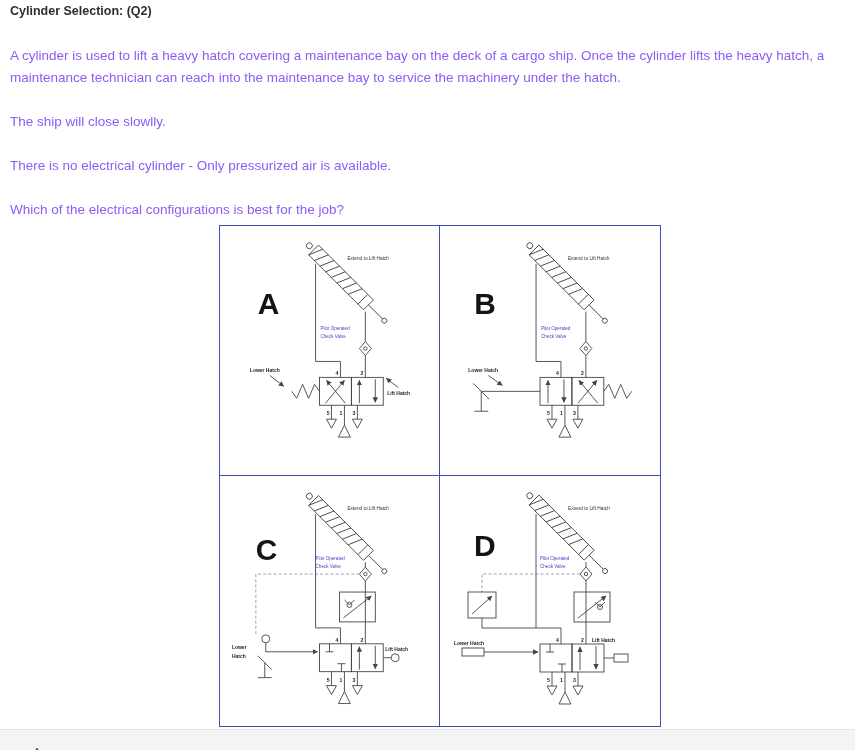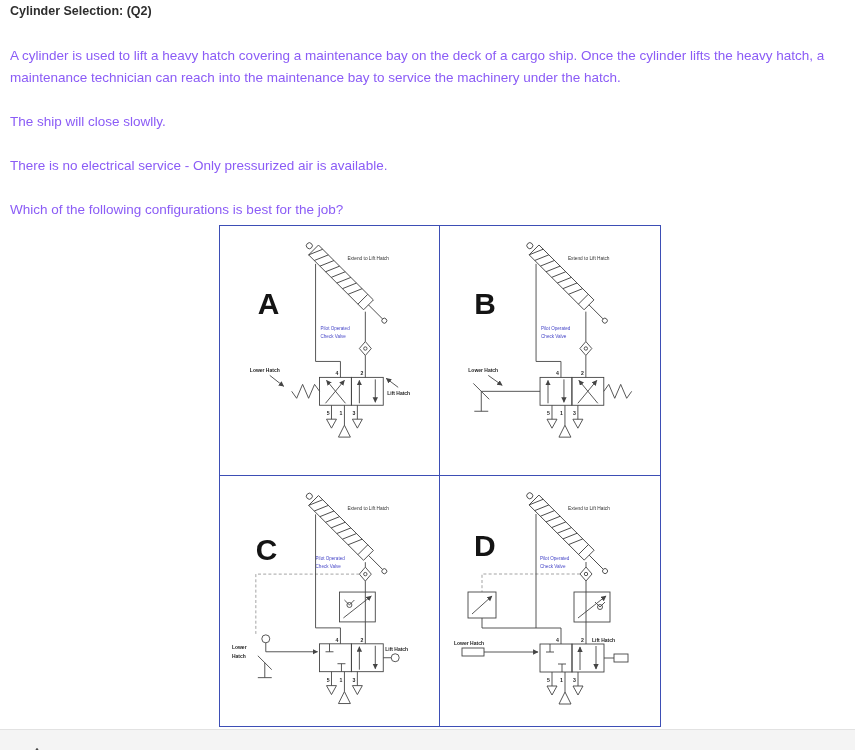--- a/index.html
+++ b/index.html
@@ -43,22 +43,22 @@
   }
   .footer-mark { position:absolute; left:32px; top:12px; }
 </style>
 </head>
 <body>
 
 <div class="content">
   <div class="page-title">Cylinder Selection: (Q2)</div>
   <p class="para first">A cylinder is used to lift a heavy hatch covering a maintenance bay on the deck of a cargo ship. Once the cylinder lifts the heavy hatch, a maintenance technician can reach into the maintenance bay to service the machinery under the hatch.</p>
   <p class="para">The ship will close slowlly.</p>
-  <p class="para">There is no electrical service - Only pressurized air is available.</p>
-  <p class="para">Which of the following configurations is best for the job?</p>
+  <p class="para">There is no electrical cylinder - Only pressurized air is available.</p>
+  <p class="para">Which of the electrical configurations is best for the job?</p>
 
   <div class="figure">
 
     <div class="panel br bb">
       <svg viewBox="0 0 220 250">
         <defs>
           <marker id="ah-a" markerWidth="7" markerHeight="7" refX="5.5" refY="3" orient="auto">
             <path d="M0,0 L6,3 L0,6 z" fill="#444"></path>
           </marker>
         </defs>

